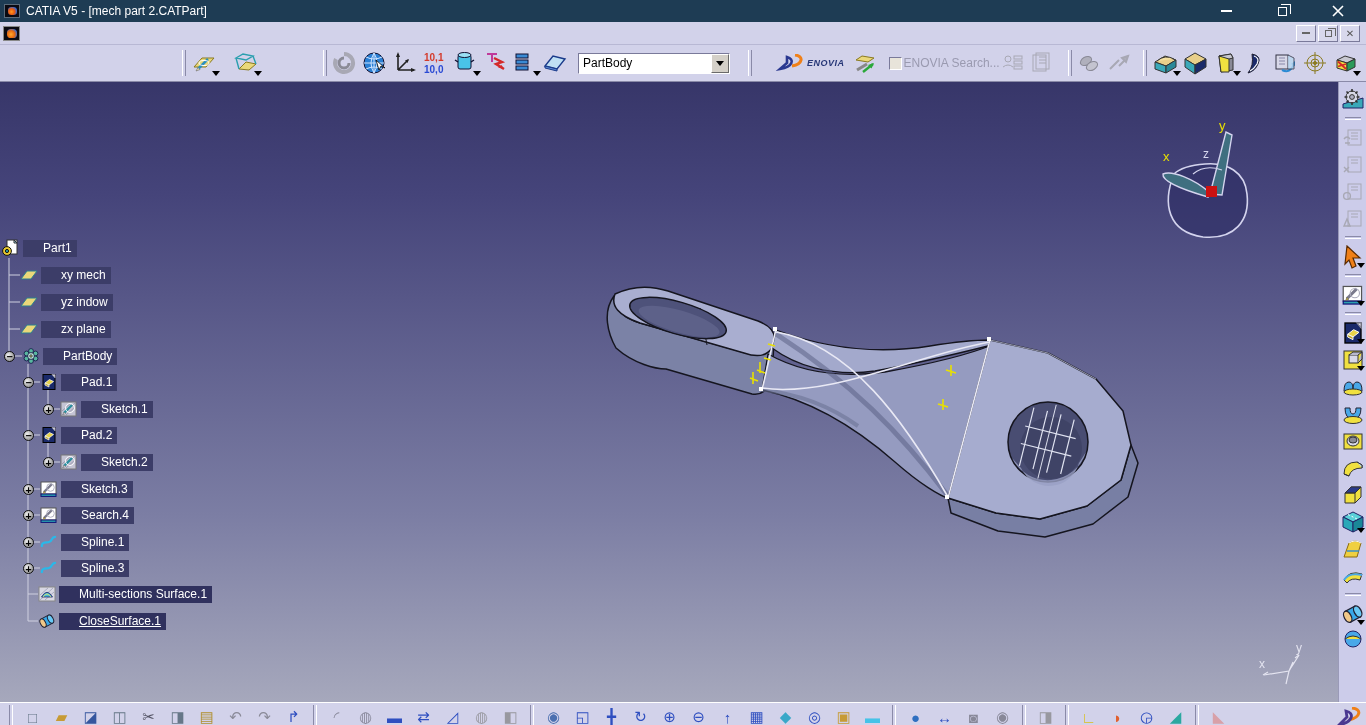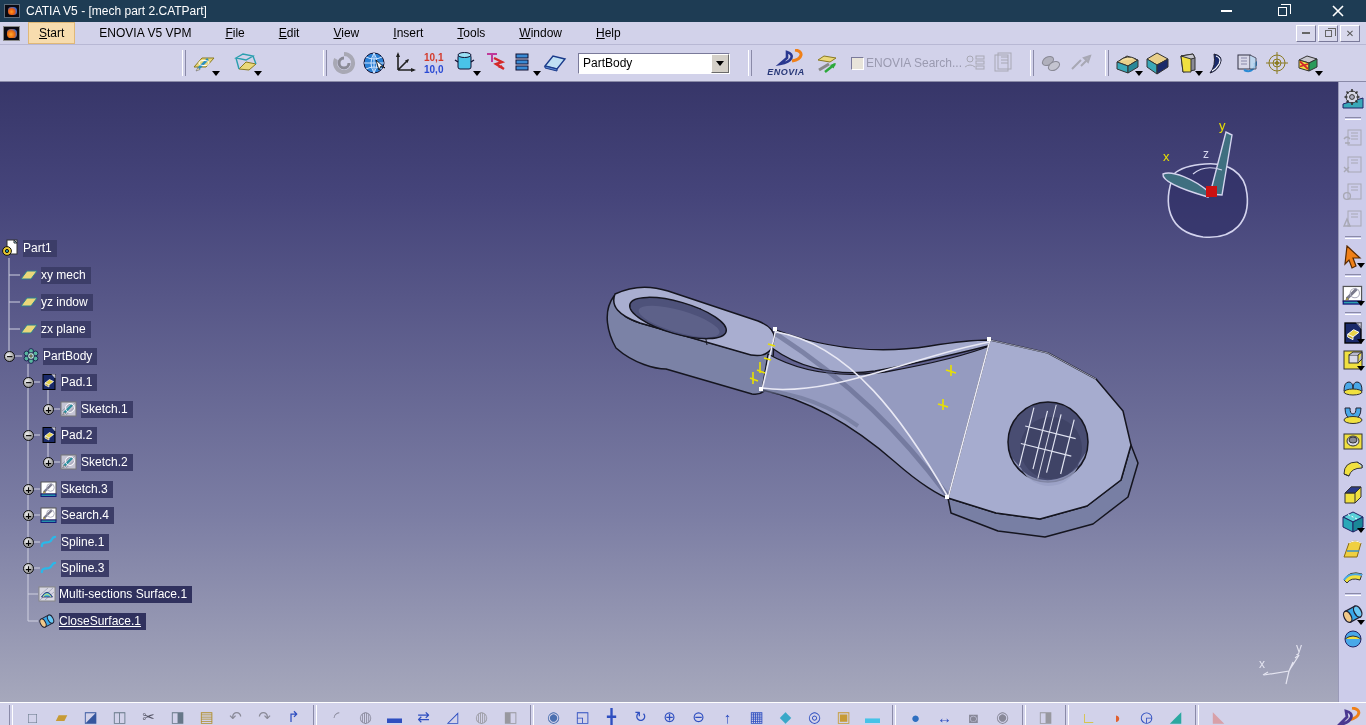--- a/index.html
+++ b/index.html
@@ -34,31 +34,31 @@
   .tbi{width:30px;height:30px;display:flex;align-items:center;justify-content:flex-start;position:relative;flex:none}
   .tbi svg{display:block}
   .ddn::after{content:"";position:absolute;right:1px;bottom:2px;border-left:4px solid transparent;border-right:4px solid transparent;border-top:5px solid #000}
   .handle{width:4px;height:26px;border-left:1px solid #fff;border-right:1px solid #8a8aa8;margin:0 5px;flex:none}
   .combo{display:flex;height:21px;border:1px solid;border-color:#7a7a9a #fff #fff #7a7a9a;background:#fff;flex:none}
   .combo input{width:132px;height:19px;border:none;outline:none;font-size:12px;padding:1px 4px;font-family:"Liberation Sans",sans-serif}
   .combo .cbtn{width:18px;height:19px;background:#d4d0c8;border:1px solid;border-color:#fff #6a6a6a #6a6a6a #fff;display:flex;align-items:center;justify-content:center}
   .combo .cbtn::after{content:"";border-left:4px solid transparent;border-right:4px solid transparent;border-top:5px solid #000}
   .graytxt{color:#9a9ab0;font-size:12px;margin:0 0;white-space:nowrap}
   .chk{width:13px;height:13px;background:#e8e4da;border:1px solid;border-color:#7a7a9a #fff #fff #7a7a9a;margin:0 2px 0 6px}
-  .enovia-logo{display:flex;flex-direction:column;align-items:center;margin:0 8px;flex:none}
+  .enovia-logo{display:flex;align-items:center;margin:0 8px;flex:none}
   .enovia-logo .word{font-size:9px;font-weight:bold;font-style:italic;color:#283878;letter-spacing:.5px}
 
   
   .viewport{position:absolute;left:0;top:82px;width:1338px;height:620px;background:linear-gradient(#373669 0%,#45447a 18%,#7c7ea4 70%,#a6a8bc 100%);overflow:hidden}
   .vp-svg{position:absolute;left:0;top:0}
 
   
   .trow{position:absolute;display:flex;align-items:center;height:22px;color:#fff;font-size:12px;white-space:nowrap;cursor:default}
   .trow svg{flex:none;margin-right:3px}
-  .tlabel{background:#3c3d68;padding:1px 5px 2px 0}
+  .tlabel{background:#3c3d68;padding:1px 5px 2px 20px}
   .tlabel.sel{background:#30315e}
   .tlabel.ul{text-decoration:underline}
   .exp{position:absolute;width:11px;height:11px;border:1px solid #111;border-radius:50%;background:radial-gradient(circle at 35% 35%,#f0f0f0,#7a7a7a);color:#000;font:bold 10px/9px "DejaVu Sans Mono",monospace;text-align:center;cursor:default}
   .exp::after{content:"+"}
   .exp.minus::after{content:"\2212"}
 
   
   .rbar{position:absolute;right:0;top:82px;width:28px;height:620px;background:#ccccea;border-left:1px solid #9a9ab8;display:flex;flex-direction:column;align-items:center;padding-top:4px}
   .rbi{width:26px;height:27px;display:flex;align-items:center;justify-content:center;position:relative;flex:none}
   .rsep{width:16px;height:3px;border-top:1px solid #8a8aa8;border-bottom:1px solid #fff;margin:4px 0;flex:none}
@@ -151,31 +151,20 @@
           <path d="M1,1 L11,11 M11,1 L1,11" stroke="#fff" stroke-width="1.6"></path>
         </svg>
     </div>
   </div>
 </div>
 
 <div class="menubar">
   <span class="appicon2">
       <i></i>
     </span>
-  <div id="menu-items" style="display:flex;align-items:center">
-      <span class="menu-item hl"><u>S</u>tart</span>
-      <span class="menu-item">ENOVIA V5 VPM</span>
-      <span class="menu-item"><u>F</u>ile</span>
-      <span class="menu-item"><u>E</u>dit</span>
-      <span class="menu-item"><u>V</u>iew</span>
-      <span class="menu-item"><u>I</u>nsert</span>
-      <span class="menu-item"><u>T</u>ools</span>
-      <span class="menu-item"><u>W</u>indow</span>
-      <span class="menu-item"><u>H</u>elp</span>
-    </div>
   <div class="mbtns">
     <div class="mbtn">
         <span class="bar"></span>
       </div>
     <div class="mbtn">
         <span class="sq"></span>
       </div>
     <div class="mbtn">✕</div>
   </div>
 </div>

